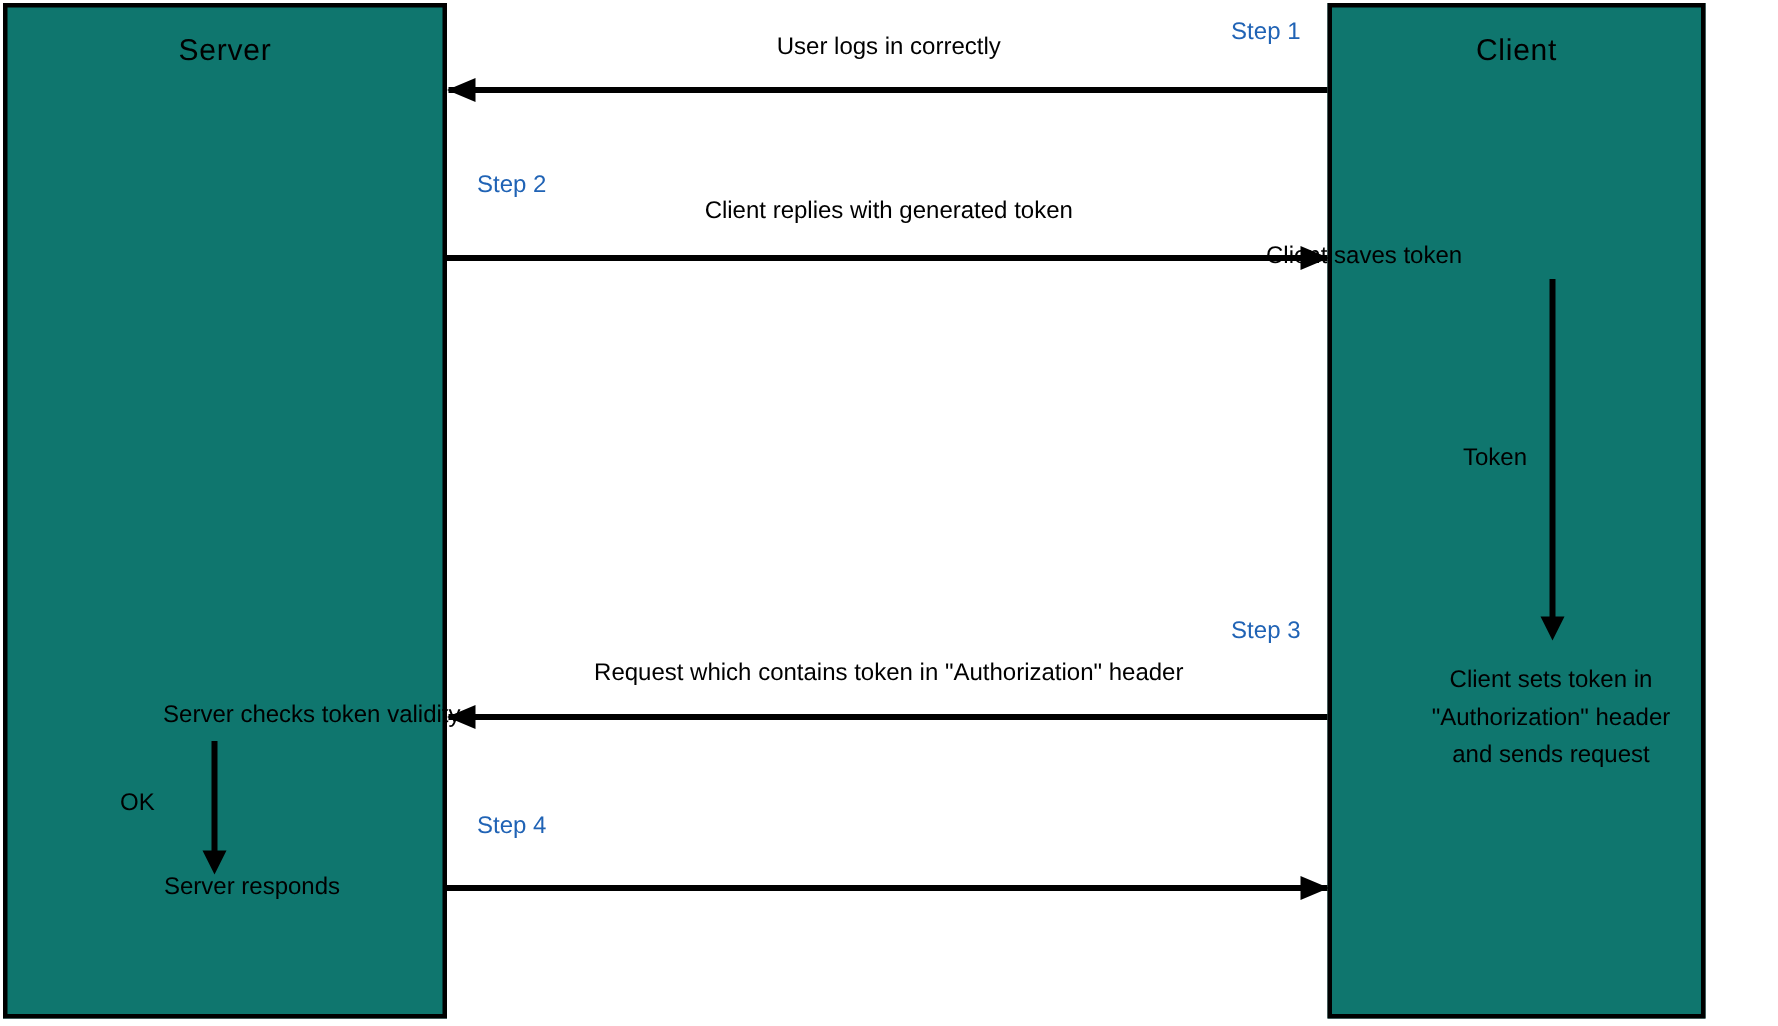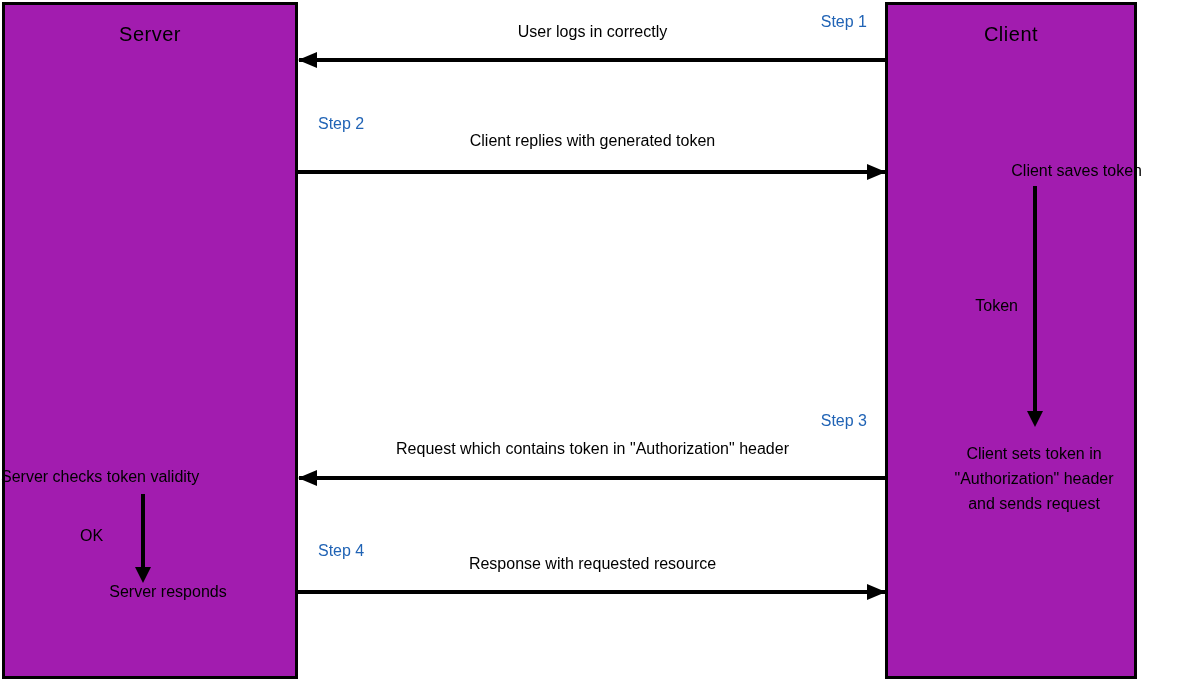--- a/index.html
+++ b/index.html
@@ -14,21 +14,21 @@
     width: 1185px;
     height: 684px;
     background: #ffffff;
     overflow: hidden;
   }
   .actor-box {
     position: absolute;
     top: 2px;
     height: 677px;
     border: 3px solid var(--line-color);
-    background: #a21caf;
+    background: #0f766e;
   }
   .server-box { left: 2px;   width: 296px; }
   .client-box { left: 885px; width: 252px; }
   .actor-title {
     position: absolute;
     top: 18px;
     left: 0;
     width: 100%;
     text-align: center;
     font-size: 20px;
@@ -119,34 +119,33 @@
     <span class="head head-right"></span>
   </div>
 
   <div class="lbl step-label step-right" style="top:412px;">Step 3</div>
   <div class="lbl msg" style="top:440px;">Request which contains token in "Authorization" header</div>
   <div class="arrow-h" style="left:299px; top:476px; width:586px;">
     <span class="head head-left"></span>
   </div>
 
   <div class="lbl step-label step-left" style="top:542px;">Step 4</div>
-  <div class="lbl msg" style="top:555px;">Response with requested resource</div>
   <div class="arrow-h" style="left:297px; top:590px; width:588px;">
     <span class="head head-right"></span>
   </div>
 
-  <div class="lbl" style="left:844px; width:298px; top:162px; text-align:right;">Client saves token</div>
+  <div class="lbl" style="left:844px; width:298px; top:162px; text-align:left;">Client saves token</div>
   <div class="arrow-v" style="left:1033px; top:186px; height:226px;">
     <span class="head head-down"></span>
   </div>
   <div class="lbl" style="left:918px; width:100px; top:297px; text-align:right;">Token</div>
   <div class="lbl center-text" style="left:887px; width:294px; top:441px; white-space:pre-line;">Client sets token in
 "Authorization" header
 and sends request</div>
 
-  <div class="lbl" style="left:1px; width:296px; top:468px; text-align:left;">Server checks token validity</div>
+  <div class="lbl" style="left:11px; width:296px; top:468px; text-align:right;">Server checks token validity</div>
   <div class="arrow-v" style="left:141px; top:494px; height:74px;">
     <span class="head head-down"></span>
   </div>
   <div class="lbl" style="left:80px; top:527px;">OK</div>
   <div class="lbl" style="left:2px; width:296px; top:583px; text-align:center;padding-left:36px;">Server responds</div>
 
 </div>
 
 </body></html>

